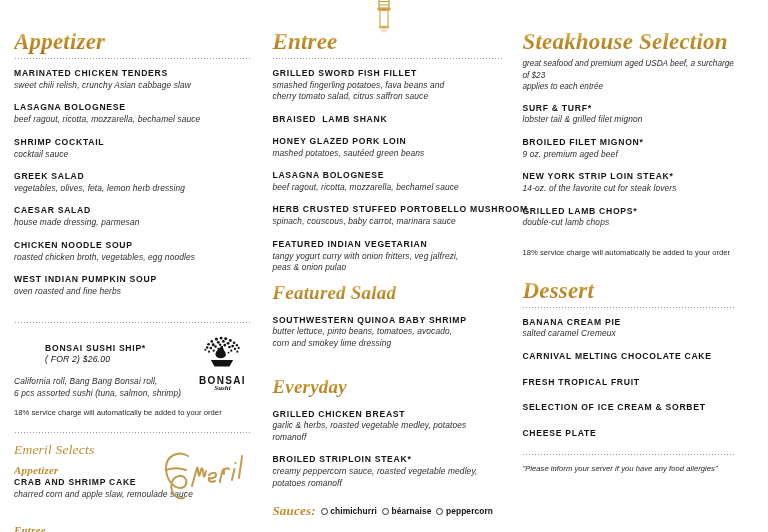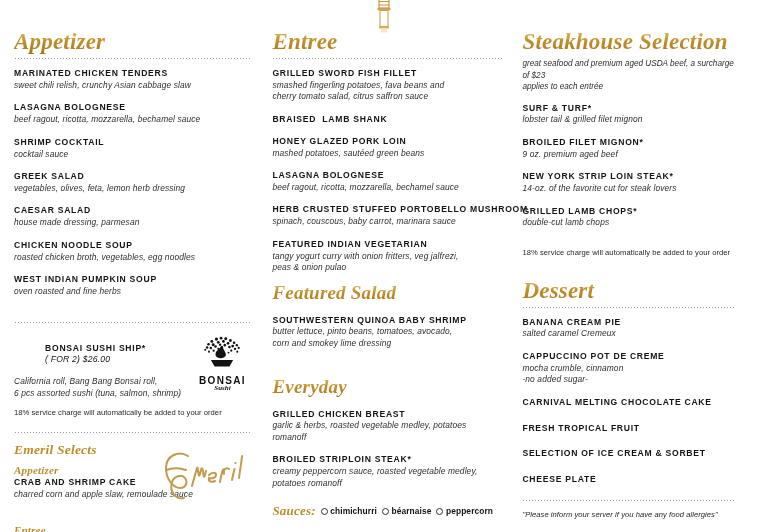--- a/index.html
+++ b/index.html
@@ -123,21 +123,21 @@
     font-style: italic;
     font-weight: bold;
     font-size: 11px;
     color: #bb8f2e;
     margin: 0 0 1px 0;
     letter-spacing: 0.2px;
   }
   .group-title {
     font-family: "Liberation Serif", serif;
     font-style: italic;
-    font-weight: bold;
+    font-weight: normal;
     font-size: 13.5px;
     color: #bb8f2e;
     margin: 0 0 6px 0;
     letter-spacing: 0.2px;
   }
 
   
   .bonsai-row {
     display: flex;
     align-items: flex-start;
@@ -465,25 +465,20 @@
 
     <div class="spacer-20"></div>
 
     <h1 class="section-title">Dessert</h1>
     <div class="divider"></div>
 
     <div class="item">
       <div class="item-name">BANANA CREAM PIE</div>
       <div class="item-desc">salted caramel Cremeux</div>
     </div>
-    <div class="item">
-      <div class="item-name">CAPPUCCINO POT DE CREME</div>
-      <div class="item-desc">mocha crumble, cinnamon
--no added sugar-</div>
-    </div>
     <div class="dessert-line">
       <div class="item-name">CARNIVAL MELTING CHOCOLATE CAKE</div>
     </div>
     <div class="dessert-line">
       <div class="item-name">FRESH TROPICAL FRUIT</div>
     </div>
     <div class="dessert-line">
       <div class="item-name">SELECTION OF ICE CREAM &amp; SORBET</div>
     </div>
     <div class="dessert-line">

